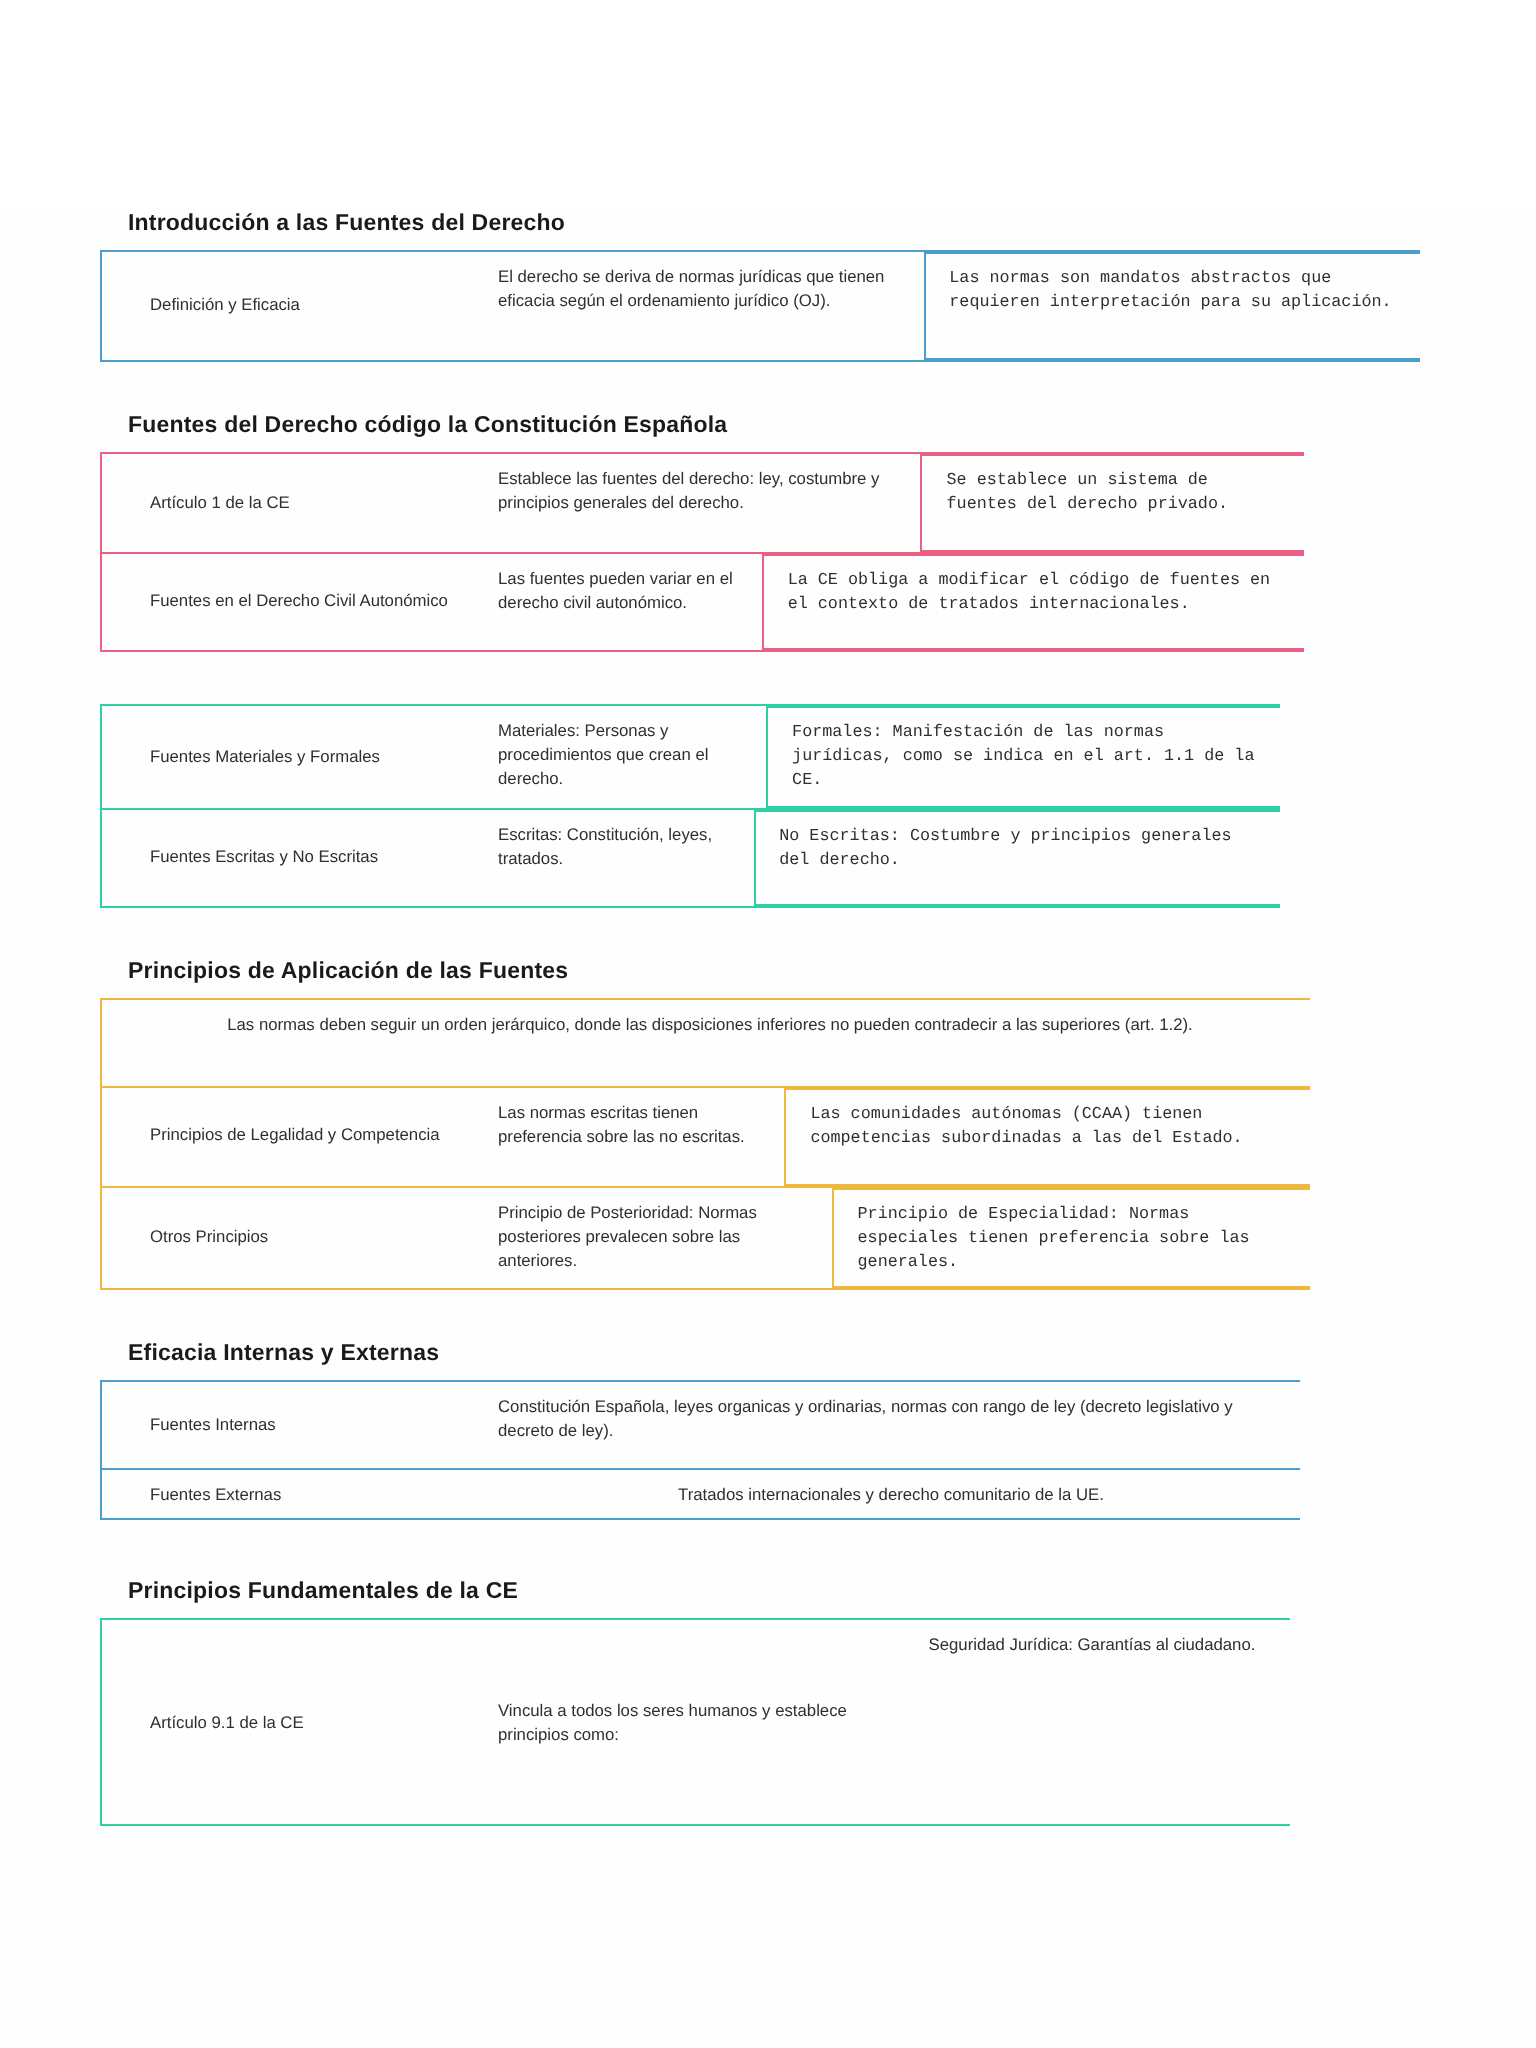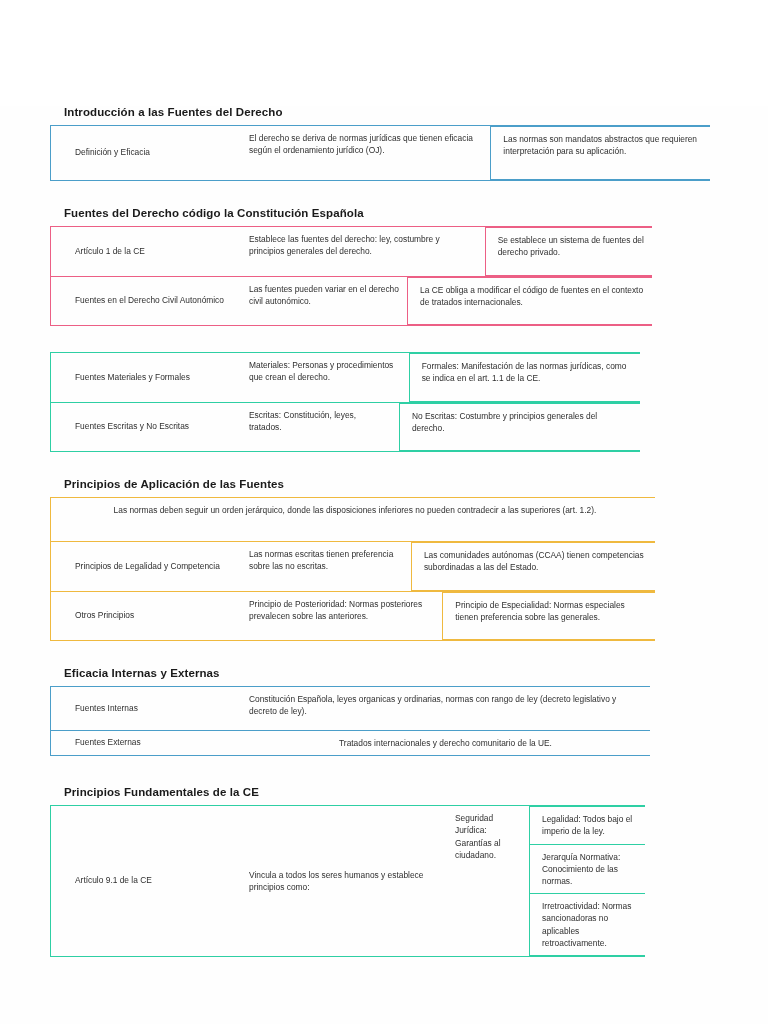--- a/index.html
+++ b/index.html
@@ -85,20 +85,21 @@
     border-bottom: 1.6px solid var(--c);
   }
 
   
   .g2 {
     position: relative;
     border-left: 1.6px solid var(--c);
     border-top: 1.6px solid var(--c);
     border-bottom: 1.6px solid var(--c);
     margin-left: 0;
+    font-family: Liberation Mono, monospace;
   }
   .g2 > .leaf:last-child { border-bottom: none; }
 
   
   .pre-leaf {
     font-size: 8.4px;
     line-height: 1.45;
     color: #2f2f2f;
     padding: 6px 8px 6px 12px;
     border-bottom: none;
@@ -245,23 +246,18 @@
   </div>
 
   <div class="section" style="--c:#2ecfa4; margin-top:30px; margin-left:50px; width:595px;">
     <div class="sec-title">Principios Fundamentales de la CE</div>
     <div class="rows">
       <div class="g1 three" style="min-height:104px;">
         <div class="l1-label">Artículo 9.1 de la CE</div>
         <div class="l2mid">Vincula a todos los seres humanos y establece principios como:</div>
         <div class="l3stack">
           <div class="pre-leaf">Seguridad Jurídica: Garantías al ciudadano.</div>
-          <div class="l3box">
-            <div class="leaf">Legalidad: Todos bajo el imperio de la ley.</div>
-            <div class="leaf">Jerarquía Normativa: Conocimiento de las normas.</div>
-            <div class="leaf">Irretroactividad: Normas sancionadoras no aplicables retroactivamente.</div>
-          </div>
         </div>
       </div>
     </div>
   </div>
 
 </div>
 
 </body></html>

